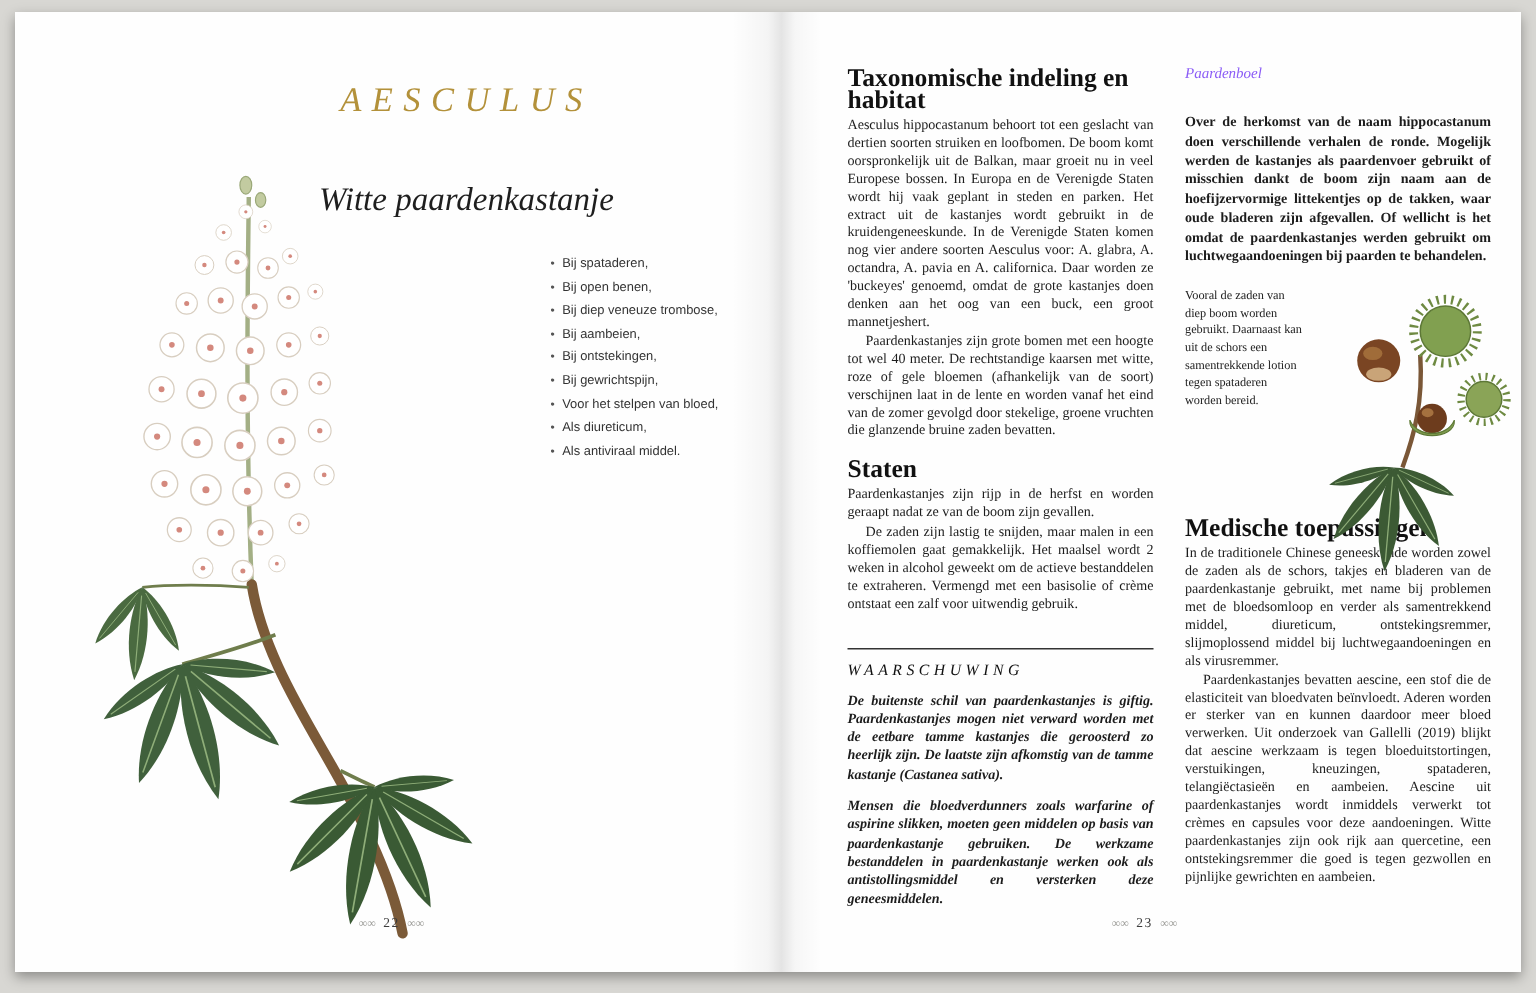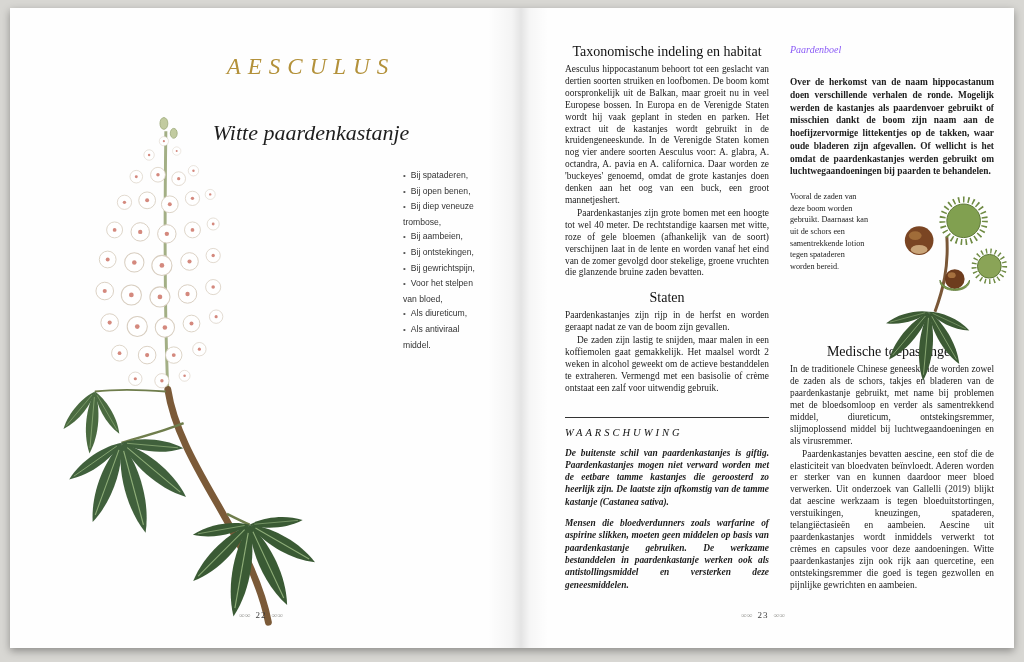--- a/index.html
+++ b/index.html
@@ -37,41 +37,41 @@
   }
   .flower-illo { position: absolute; left: 8px; top: 80px; width: 345px; height: 548px; }
   .apps {
     position: absolute; left: 357px; top: 160px; width: 122px;
     font-family: "Liberation Sans", "DejaVu Sans", sans-serif;
   }
   .apps-heading {
     font-size: 9.5px; font-weight: bold; letter-spacing: 2.4px;
     line-height: 15px; color: #111; margin-bottom: 10px;
   }
-  .apps ul { list-style: none; margin-left: 36px; }
+  .apps ul { list-style: none; }
   .apps li {
     font-size: 8.6px; line-height: 14.6px; color: #333;
   }
   .apps li::before { content: "\2022"; color: #555; margin-right: 5px; font-size: 8px; }
   .page-footer {
     position: absolute; bottom: 28px; left: 0; width: 100%;
     text-align: center; font-size: 9px; color: #3c3c3c; letter-spacing: 1px;
   }
   .page-footer .orn { color: #9a9a96; font-size: 8px; letter-spacing: 0; margin: 0 5px; }
 
   
   .col {
     position: absolute; top: 36px; width: 204px;
     font-size: 9.4px; line-height: 11.9px; color: #1c1c1c; text-align: justify;
   }
   .col1 { left: 53px; }
   .col2 { left: 278px; }
   .col h3 {
-    font-size: 14px; font-weight: normal; line-height: 15px;
-    text-align: center; margin-bottom: 5px; color: #111;
+    font-size: 17px; font-weight: bold; line-height: 15px;
+    text-align: left; margin-bottom: 5px; color: #111;
   }
   .col h3.gap { margin-top: 11px; }
   .col p { margin-bottom: 1px; }
   .col p.indent { text-indent: 12px; }
   .divider { border-top: 1px solid #333; margin-top: 22px; }
   .warning-heading {
     font-style: italic; letter-spacing: 3px; font-size: 10.5px;
     margin: 9px 0 8px; text-align: left; color: #111;
   }
   .warn { font-weight: bold; font-style: italic; line-height: 12.3px; margin-bottom: 9px !important; }
@@ -210,21 +210,21 @@
       <p class="indent">De zaden zijn lastig te snijden, maar malen in een koffiemolen gaat gemakkelijk. Het maalsel wordt 2 weken in alcohol geweekt om de actieve bestanddelen te extraheren. Vermengd met een basisolie of crème ontstaat een zalf voor uitwendig gebruik.</p>
       <div class="divider"></div>
       <div class="warning-heading">WAARSCHUWING</div>
       <p class="warn">De buitenste schil van paardenkastanjes is giftig. Paardenkastanjes mogen niet verward worden met de eetbare tamme kastanjes die geroosterd zo heerlijk zijn. De laatste zijn afkomstig van de tamme kastanje (Castanea sativa).</p>
       <p class="warn">Mensen die bloedverdunners zoals warfarine of aspirine slikken, moeten geen middelen op basis van paardenkastanje gebruiken. De werkzame bestanddelen in paardenkastanje werken ook als antistollingsmiddel en versterken deze geneesmiddelen.</p>
     </div>
 
     <div class="col col2">
       <div class="sidebar-heading">Paardenboel</div>
       <p class="sidebar-text">Over de herkomst van de naam hippocastanum doen verschillende verhalen de ronde. Mogelijk werden de kastanjes als paardenvoer gebruikt of misschien dankt de boom zijn naam aan de hoefijzervormige littekentjes op de takken, waar oude bladeren zijn afgevallen. Of wellicht is het omdat de paardenkastanjes werden gebruikt om luchtwegaandoeningen bij paarden te behandelen.</p>
-      <p class="caption">Vooral de zaden van deze boom worden gebruikt. Daarnaast kan uit de schors een samentrekkende lotion tegen spataderen worden bereid.</p>
+      <p class="caption">Vooral de zaden van diep boom worden gebruikt. Daarnaast kan uit de schors een samentrekkende lotion tegen spataderen worden bereid.</p>
       <h3>Medische toepassingen</h3>
       <p>In de traditionele Chinese geneeskunde worden zowel de zaden als de schors, takjes en bladeren van de paardenkastanje gebruikt, met name bij problemen met de bloedsomloop en verder als samentrekkend middel, diureticum, ontstekingsremmer, slijmoplossend middel bij luchtwegaandoeningen en als virusremmer.</p>
       <p class="indent">Paardenkastanjes bevatten aescine, een stof die de elasticiteit van bloedvaten beïnvloedt. Aderen worden er sterker van en kunnen daardoor meer bloed verwerken. Uit onderzoek van Gallelli (2019) blijkt dat aescine werkzaam is tegen bloeduitstortingen, verstuikingen, kneuzingen, spataderen, telangiëctasieën en aambeien. Aescine uit paardenkastanjes wordt inmiddels verwerkt tot crèmes en capsules voor deze aandoeningen. Witte paardenkastanjes zijn ook rijk aan quercetine, een ontstekingsremmer die goed is tegen gezwollen en pijnlijke gewrichten en aambeien.</p>
     </div>
 
     <svg class="fruit-illo" viewBox="0 0 170 206" aria-hidden="true">
       <defs>
         <g id="leaflet2">
           <path d="M0 0 C 10 -22, 13 -60, 0 -90 C -13 -60, -10 -22, 0 0 Z"></path>
           <path d="M0 -8 L0 -82" fill="none" stroke="#8fae79" stroke-width="1.1"></path>

